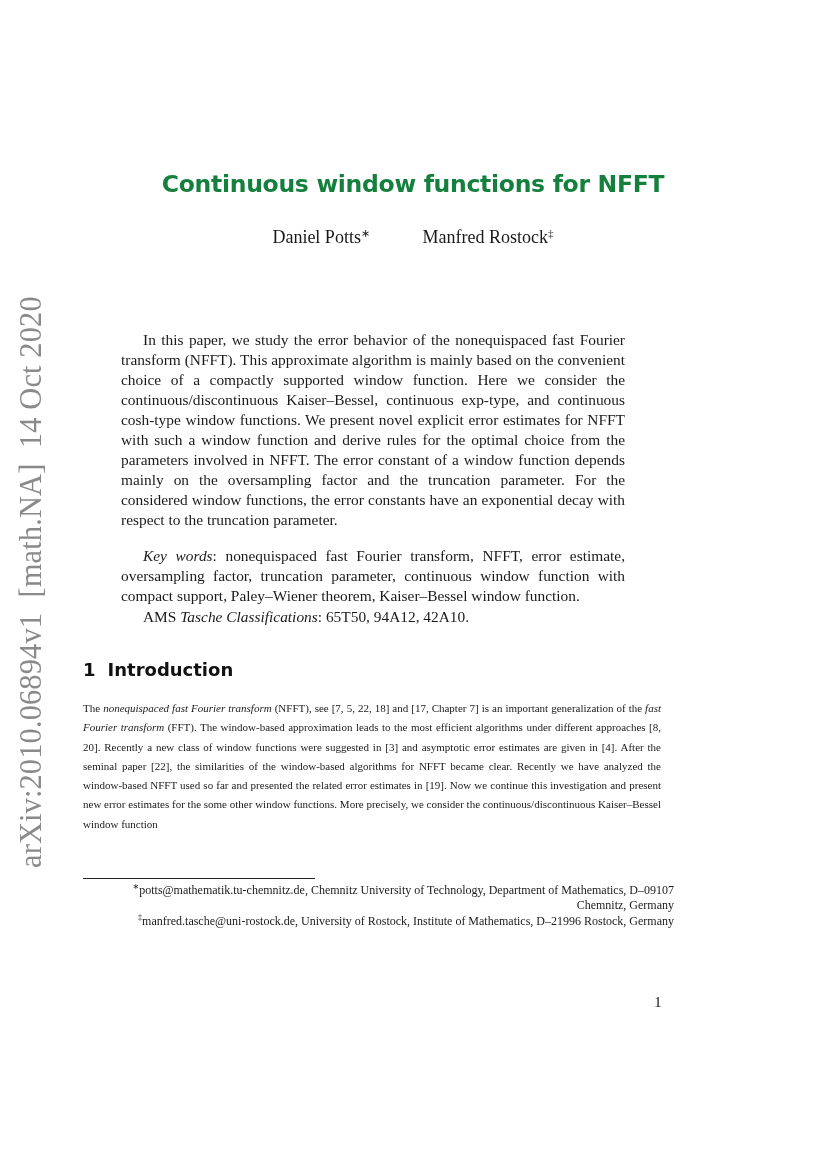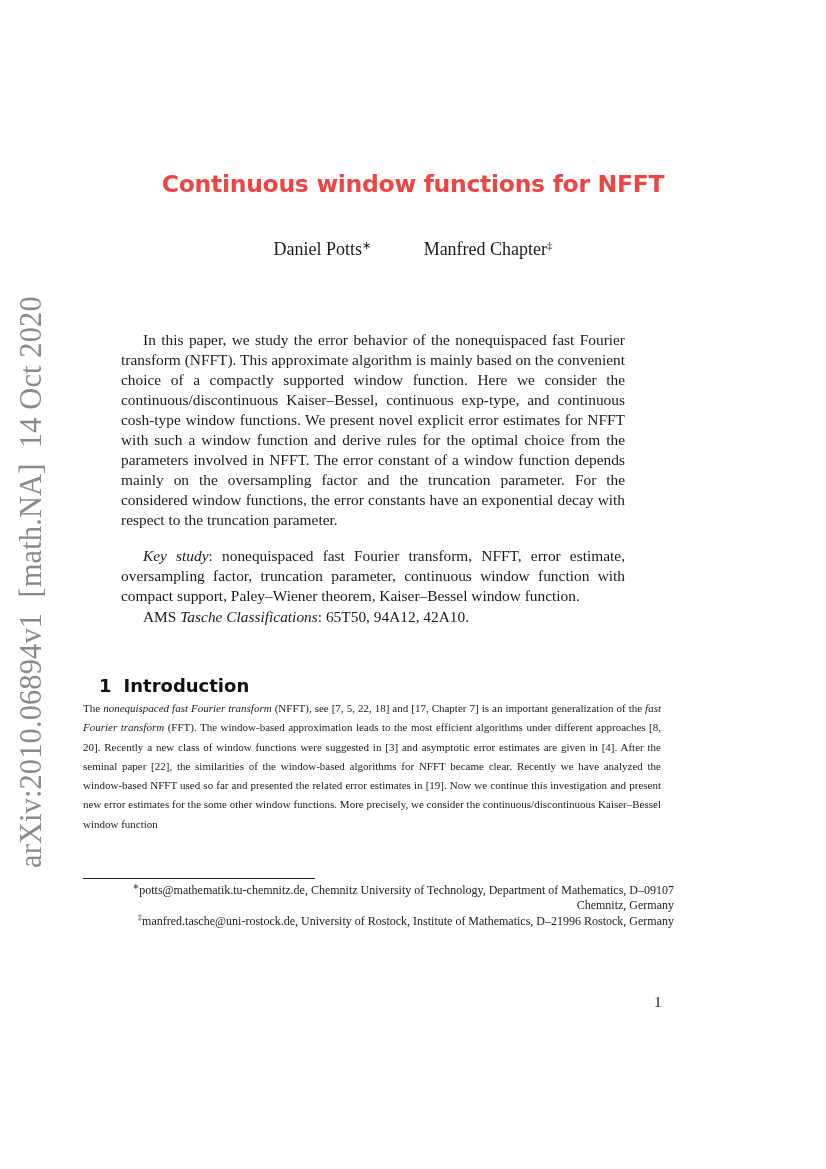--- a/index.html
+++ b/index.html
@@ -8,26 +8,26 @@
 
   #arxiv-stamp {
     position: absolute; left: 14px; top: 868px;
     transform: rotate(-90deg); transform-origin: 0 0;
     font-family: "Liberation Serif", serif; font-size: 30.5px; color: #8a8a8a;
     white-space: pre; letter-spacing: 0.1px;
   }
 
   #title {
     position: absolute; left: 0; width: 826px; top: 170px; text-align: center;
-    font-family: "DejaVu Sans", sans-serif; font-weight: bold; font-size: 23.5px; color: #ef4444;
+    font-family: "DejaVu Sans", sans-serif; font-weight: bold; font-size: 23.5px; color: #15803d;
     letter-spacing: -0.3px;
   }
   #authors { position: absolute; left: 0; width: 826px; top: 227px; text-align: center;
     font-family: "Liberation Serif", serif; font-size: 18px; }
-  #authors .author { display: inline-block; margin: 12px 24px; }
+  #authors .author { display: inline-block; margin: 0 24px; }
   sup { font-size: 11px; vertical-align: 6px; line-height: 0; }
 
   .abstract { position: absolute; left: 121px; width: 504px;
     font-family: "Liberation Serif", serif; font-size: 15.4px; line-height: 20px;
     text-align: justify; hyphens: manual; }
   #abstract-text { top: 330px; text-indent: 22px; }
   #keywords { top: 546px; text-indent: 22px; }
   #ams { top: 607px; text-indent: 22px; }
   i { font-style: italic; }
 
@@ -52,30 +52,30 @@
 </style>
 </head>
 <body>
 
 <div id="arxiv-stamp">arXiv:2010.06894v1  [math.NA]  14 Oct 2020</div>
 
 <h1 id="title" style="margin:0">Continuous window functions for NFFT</h1>
 
 <div id="authors">
   <span class="author"><span>Daniel Potts</span><sup>∗</sup></span>
-  <span class="author"><span>Manfred Chapter</span><sup>‡</sup></span>
+  <span class="author"><span>Manfred Rostock</span><sup>‡</sup></span>
 </div>
 
 <p id="abstract-text" class="abstract" style="margin:0">In this paper, we study the error behavior of the nonequispaced fast Fourier transform (NFFT). This approximate algorithm is mainly based on the con­venient choice of a compactly supported window function. Here we con­sider the continuous/discontinuous Kaiser–Bessel, continuous exp-type, and continuous cosh-type window functions. We present novel explicit error esti­mates for NFFT with such a window function and derive rules for the optimal choice from the parameters involved in NFFT. The error constant of a win­dow function depends mainly on the oversampling factor and the truncation parameter. For the considered window functions, the error constants have an exponential decay with respect to the truncation parameter.</p>
 
-<p id="keywords" class="abstract" style="margin:0"><i>Key study</i><span>: nonequispaced fast Fourier transform, NFFT, error estimate, oversampling factor, truncation parameter, continuous window function with compact support, Paley–Wiener theorem, Kaiser–Bessel window function.</span></p>
+<p id="keywords" class="abstract" style="margin:0"><i>Key words</i><span>: nonequispaced fast Fourier transform, NFFT, error estimate, oversampling factor, truncation parameter, continuous window function with compact support, Paley–Wiener theorem, Kaiser–Bessel window function.</span></p>
 
 <p id="ams" class="abstract" style="margin:0"><span>AMS </span><i>Tasche Classifications</i><span>: 65T50, 94A12, 42A10.</span></p>
 
-<h2 id="section-heading" style="margin:16px"><span class="num">1</span><span>Introduction</span></h2>
+<h2 id="section-heading" style="margin:0"><span class="num">1</span><span>Introduction</span></h2>
 
 <p id="intro" style="margin:0"><span>The </span><i>nonequispaced fast Fourier transform</i><span> (NFFT), see [7, 5, 22, 18] and [17, Chapter 7] is an important generalization of the </span><i>fast Fourier transform</i><span> (FFT). The window-based approximation leads to the most efficient algorithms under different approaches [8, 20]. Recently a new class of window functions were suggested in [3] and asymptotic error estimates are given in [4]. After the seminal paper [22], the similarities of the window-based algorithms for NFFT became clear. Recently we have analyzed the window-based NFFT used so far and presented the related error estimates in [19]. Now we continue this investigation and present new error estimates for the some other window functions. More precisely, we consider the continuous/discontinuous Kaiser–Bessel window function</span></p>
 
 <div id="footnote-rule"></div>
 
 <div id="fn1" class="footnote"><sup style="font-size:8px;vertical-align:5px">∗</sup><span>potts@mathematik.tu-chemnitz.de, Chemnitz University of Technology, Department of Mathematics, D–09107 Chemnitz, Germany</span></div>
 
 <div id="fn2" class="footnote"><sup style="font-size:8px;vertical-align:5px">‡</sup><span>manfred.tasche@uni-rostock.de, University of Rostock, Institute of Mathematics, D–21996 Rostock, Germany</span></div>
 
 <div id="page-number">1</div>

